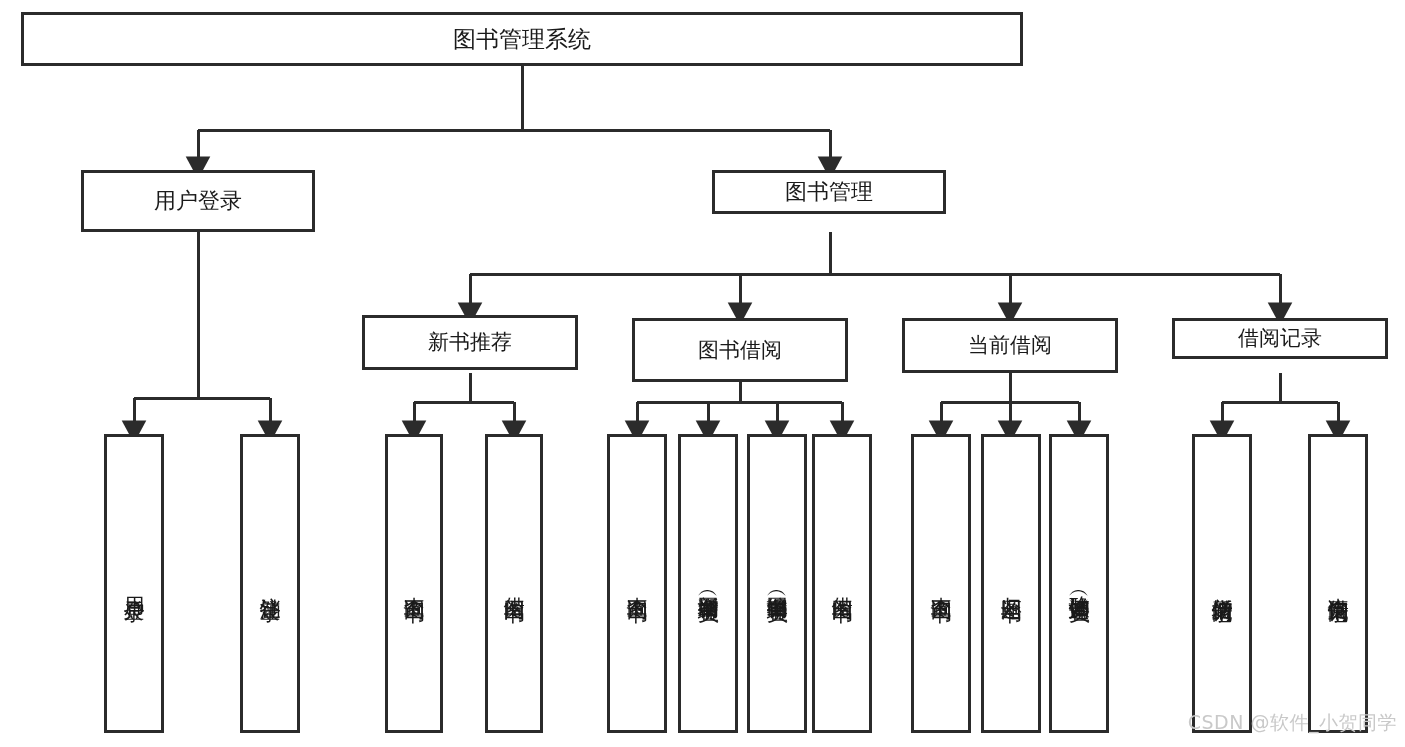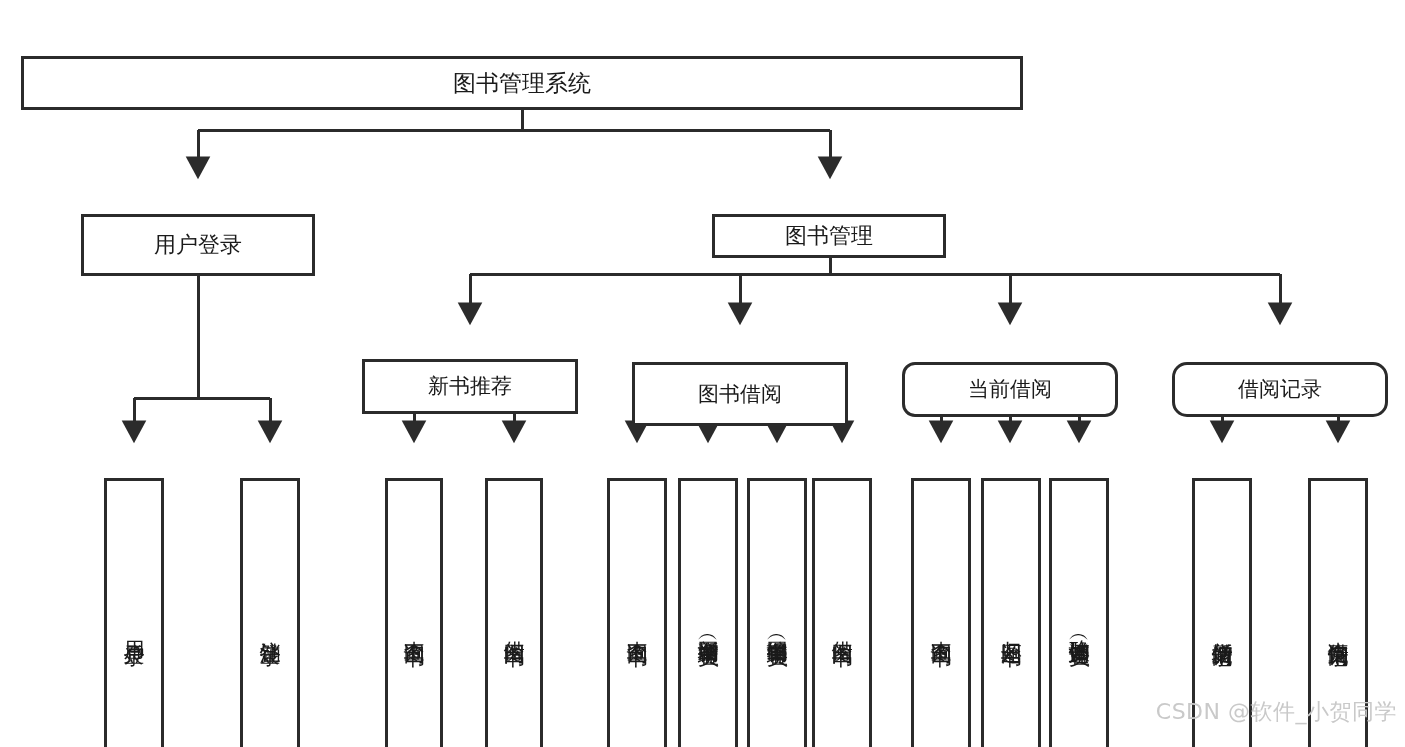--- a/index.html
+++ b/index.html
@@ -28,21 +28,20 @@
   }
   .node {
     position: absolute;
     box-sizing: border-box;
     border: 3px solid #2b2b2b;
     background: #ffffff;
     display: flex;
     align-items: center;
     justify-content: center;
     color: #1a1a1a;
-    margin-top: 44px;
   }
   .node.root {
     font-size: 23px;
   }
   .node.level2 {
     font-size: 22px;
   }
   .node.level3 {
     font-size: 21px;
   }
@@ -60,22 +59,22 @@
     letter-spacing: 2px;
     white-space: nowrap;
     max-height: 100%;
   }
   .node.leaf.tall .label {
     letter-spacing: 1px;
   }
   #watermark {
     position: absolute;
     right: 8px;
-    bottom: 20px;
-    font-size: 22px;
+    bottom: 11px;
+    font-size: 19px;
     color: #c9c9c9;
     letter-spacing: 0.5px;
     white-space: nowrap;
   }
 </style>
 </head>
 <body>
 
 <div id="diagram-root">
 
@@ -139,24 +138,24 @@
   <div class="node level2" style="left:712px; top:170px; width:234px; height:44px;">
     <span class="label">图书管理</span>
   </div>
 
   <div class="node level3" style="left:362px; top:315px; width:216px; height:55px;">
     <span class="label">新书推荐</span>
   </div>
   <div class="node level3" style="left:632px; top:318px; width:216px; height:64px;">
     <span class="label">图书借阅</span>
   </div>
-  <div class="node level3" style="left:902px; top:318px; width:216px; height:55px;border-radius:13px;">
+  <div class="node level3" style="left:902px; top:318px; width:216px; height:55px;">
     <span class="label">当前借阅</span>
   </div>
-  <div class="node level3" style="left:1172px; top:318px; width:216px; height:55px;border-radius:15px;">
+  <div class="node level3" style="left:1172px; top:318px; width:216px; height:41px;">
     <span class="label">借阅记录</span>
   </div>
 
   <div class="node leaf" style="left:104px; top:434px; width:60px; height:299px;">
     <span class="label">用户登录</span>
   </div>
   <div class="node leaf" style="left:240px; top:434px; width:60px; height:299px;">
     <span class="label">注销登录</span>
   </div>
 

